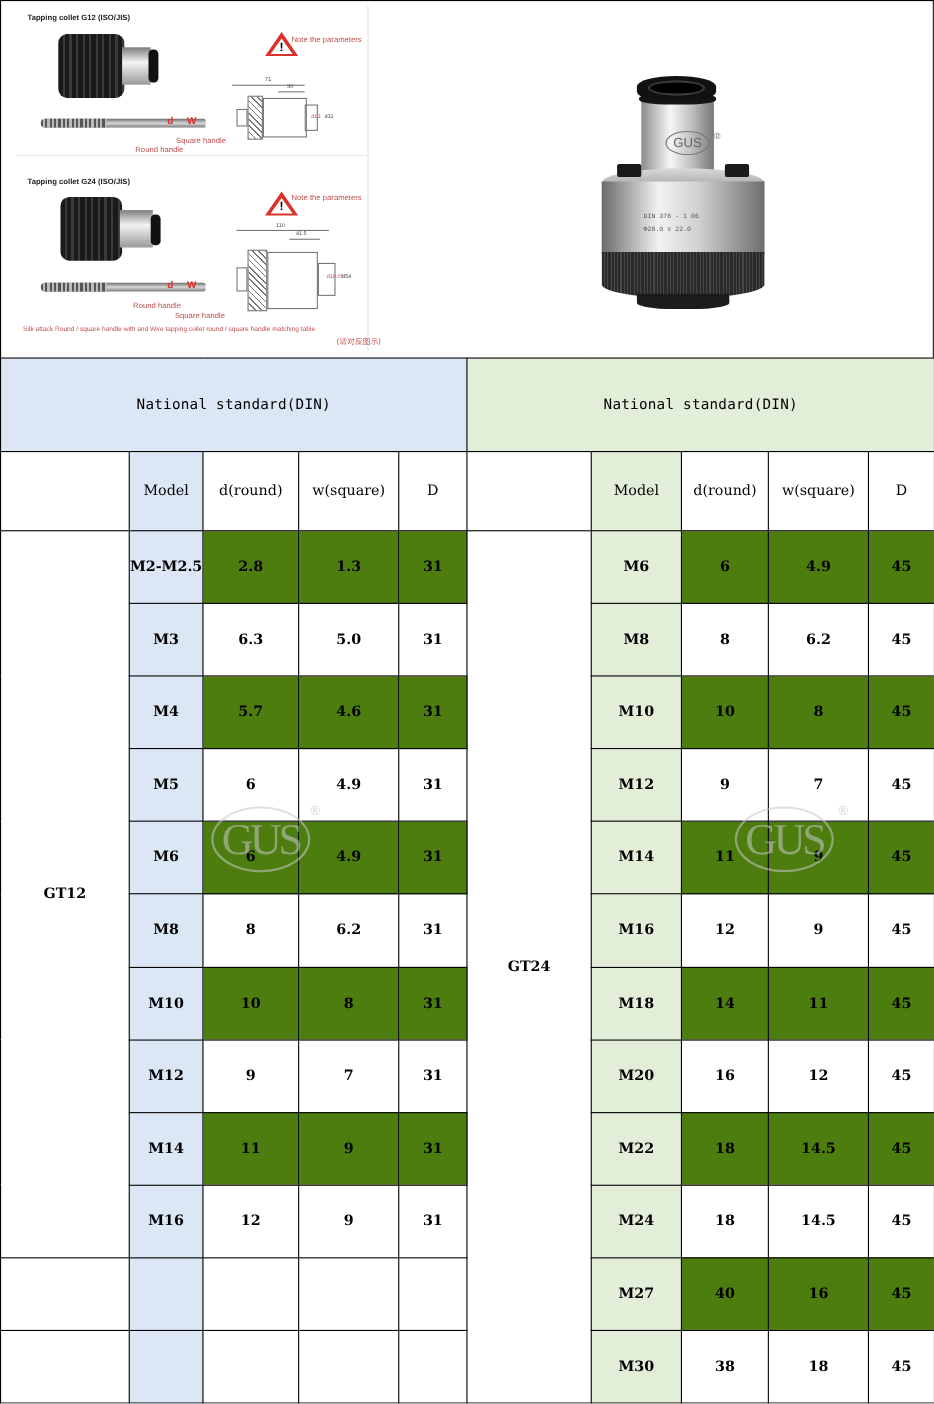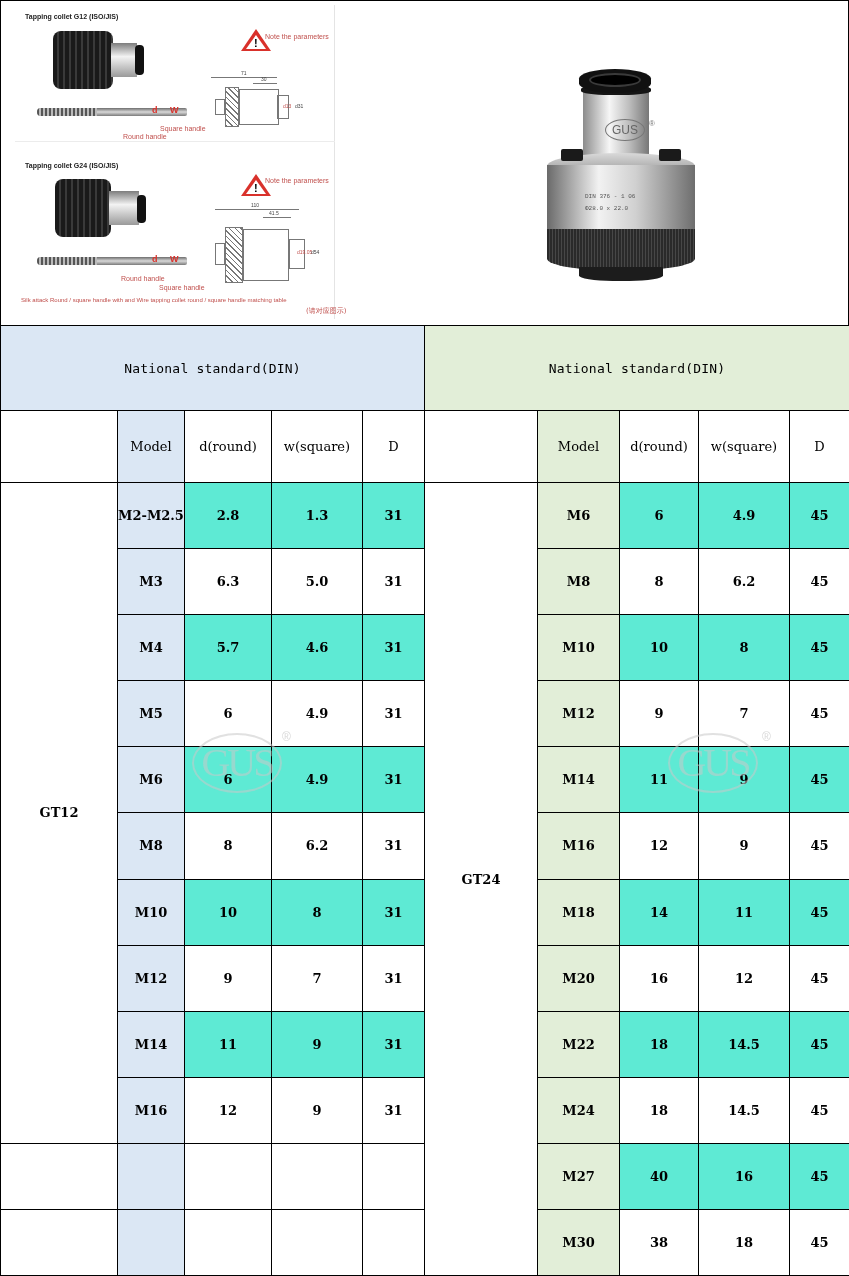--- a/index.html
+++ b/index.html
@@ -50,21 +50,21 @@
   
   .tbl { position: absolute; left: 0; top: 325px; width: 849px; height: 951px; border-collapse: collapse; table-layout: fixed; font-family: "DejaVu Sans Mono", monospace; }
   .tbl td { border: 1px solid #000; text-align: center; vertical-align: middle; font-size: 13px; }
   .tbl .std-head { height: 85px; font-family: "DejaVu Sans Mono", monospace; font-size: 13px; letter-spacing: 0.2px; }
   .tbl .std-head.blue { background: #dbe7f4; }
   .tbl .std-head.green { background: #e2eed8; }
   .tbl .col-head { height: 72px; font-family: "DejaVu Serif", serif; font-size: 13px; }
   .tbl .model-blue { background: #dbe7f4; }
   .tbl .model-green { background: #e2eed8; }
   .tbl .num { font-family: "DejaVu Serif", serif; font-weight: bold; font-size: 13px; }
-  .tbl .shade { background: #5eead4; }
+  .tbl .shade { background: #4d7c0f; }
   .tbl .data-row { height: 66px; }
   .tbl .group { font-family: "DejaVu Serif", serif; font-size: 13px; font-weight: bold; background: #fff; }
   .tbl .mdl { font-family: "DejaVu Serif", serif; font-weight: bold; font-size: 13px; }
 
   .watermark { position: absolute; width: 90px; height: 60px; border: 2px solid rgba(200,200,200,0.55); border-radius: 50%; text-align: center; font-family: "Liberation Serif", serif; font-size: 40px; line-height: 56px; color: rgba(200,200,200,0.55); pointer-events: none; letter-spacing: -3px; }
   .watermark-reg { position: absolute; font-size: 12px; color: rgba(200,200,200,0.7); font-family: "Liberation Sans", sans-serif; pointer-events: none; }
 </style>
 </head>
 <body>
 

